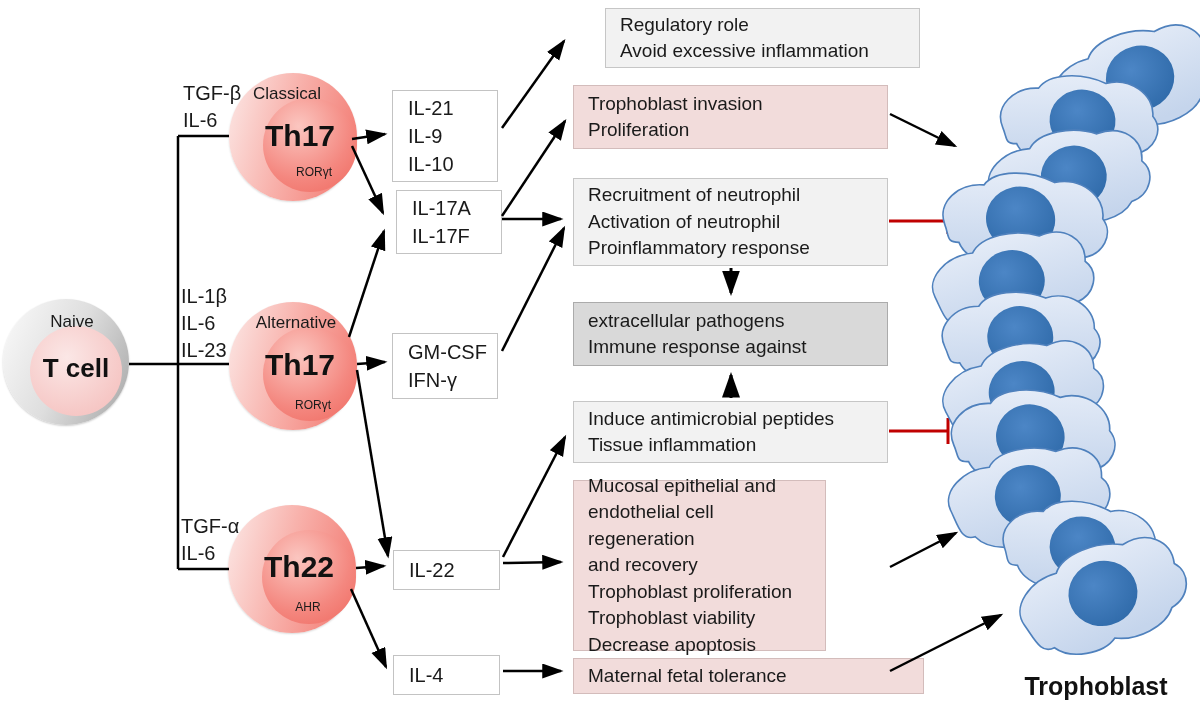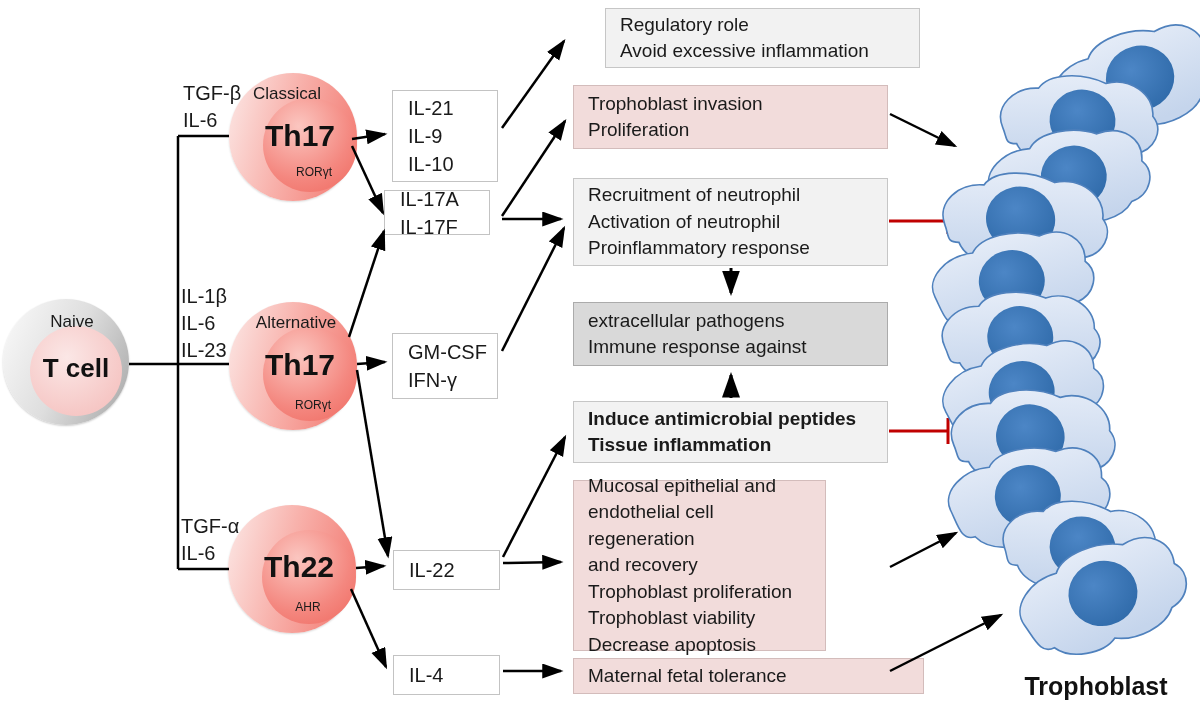--- a/index.html
+++ b/index.html
@@ -46,21 +46,21 @@
     <div>Recruitment of neutrophil</div>
     <div>Activation of neutrophil</div>
     <div>Proinflammatory response</div>
   </div>
 
   <div class="box effect darkgray" style="left:573px;top:302px;width:315px;height:64px;">
     <div>extracellular pathogens</div>
     <div>Immune response against</div>
   </div>
 
-  <div class="box effect gray" style="left:573px;top:401px;width:315px;height:62px;font-weight:bold;">
+  <div class="box effect gray" style="left:573px;top:401px;width:315px;height:62px;">
     <div>Induce antimicrobial peptides</div>
     <div>Tissue inflammation</div>
   </div>
 
   <div class="box effect pink" style="left:573px;top:480px;width:253px;height:171px;">
     <div>Mucosal epithelial and</div>
     <div>endothelial cell regeneration</div>
     <div>and recovery</div>
     <div>Trophoblast proliferation</div>
     <div>Trophoblast viability</div>
@@ -70,21 +70,21 @@
   <div class="box effect pink" style="left:573px;top:658px;width:351px;height:36px;">
     <div>Maternal fetal tolerance</div>
   </div>
 
   <div class="box cyto" style="left:392px;top:90px;width:106px;height:92px;">
     <div>IL-21</div>
     <div>IL-9</div>
     <div>IL-10</div>
   </div>
 
-  <div class="box cyto" style="left:384px;top:190px;width:106px;height:45px;">
+  <div class="box cyto" style="left:396px;top:190px;width:106px;height:64px;">
     <div>IL-17A</div>
     <div>IL-17F</div>
   </div>
 
   <div class="box cyto" style="left:392px;top:333px;width:106px;height:66px;">
     <div>GM-CSF</div>
     <div>IFN-γ</div>
   </div>
 
   <div class="box cyto" style="left:393px;top:550px;width:107px;height:40px;">

